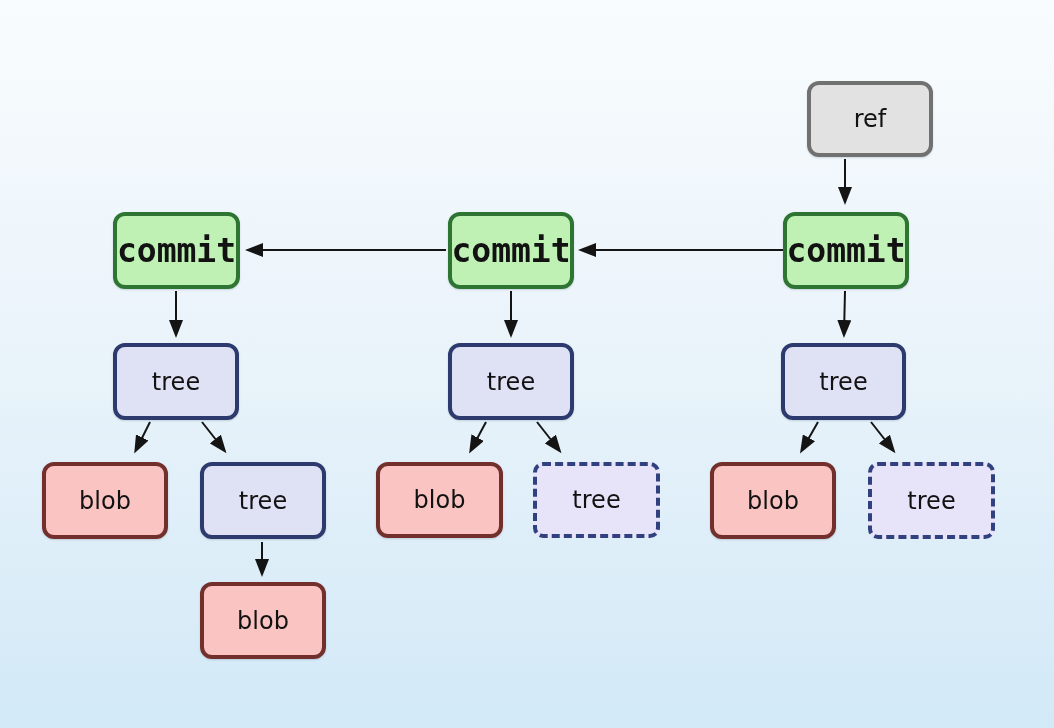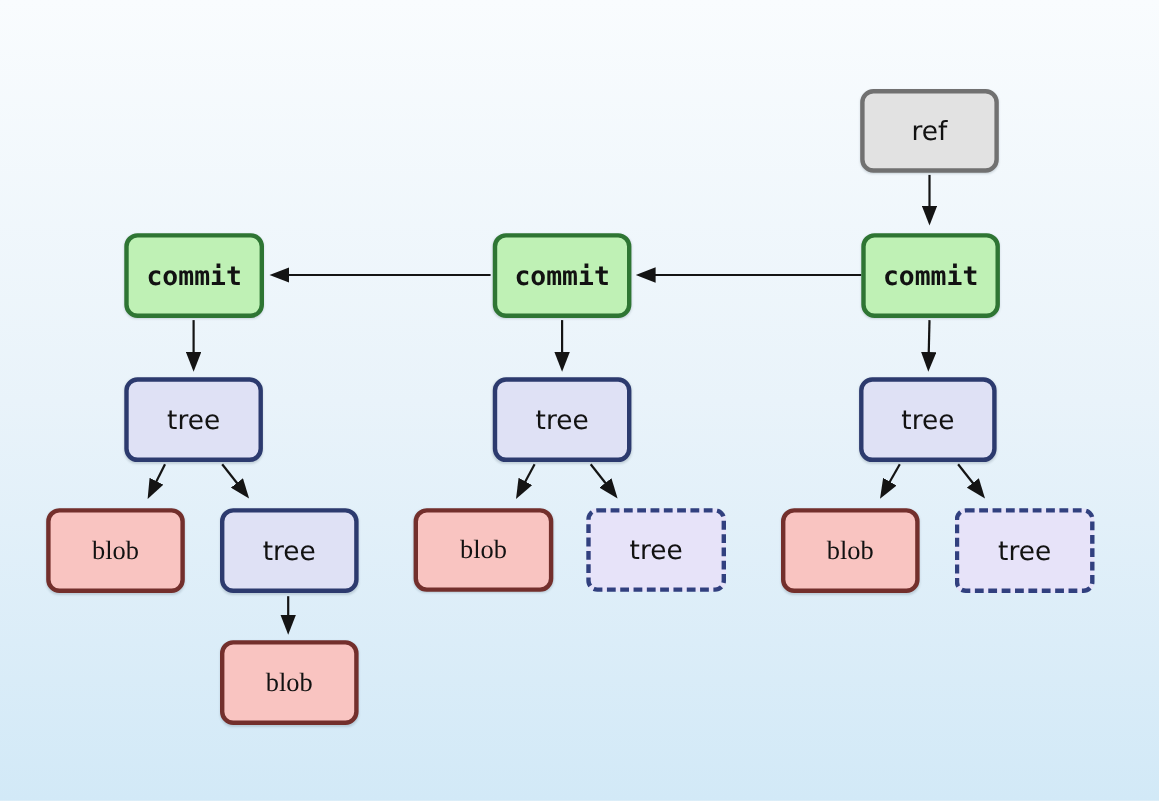--- a/index.html
+++ b/index.html
@@ -35,34 +35,34 @@
   .node {
     position: absolute;
     box-sizing: border-box;
     display: flex; align-items: center; justify-content: center;
     border-radius: 12px;
     color: var(--label-color);
     font-size: 24px;
     box-shadow: 0 1px 2px rgba(40,60,80,0.18);
   }
   .node .label { line-height: 1; }
-  .node.ref    { background: var(--ref-fill);    border: 4px solid var(--ref-border); }
+  .node.ref    { background: var(--ref-fill);    border: 4px solid var(--ref-border); margin-left: 25px; }
   .node.commit {
     background: var(--commit-fill); border: 4px solid var(--commit-border);
     font-family: "DejaVu Sans Mono", "Liberation Mono", monospace;
-    font-weight: bold; font-size: 24px;
+    font-weight: bold; font-size: 33px;
   }
   .node.tree   { background: var(--tree-fill);   border: 4px solid var(--tree-border); text-align: center; }
   .node.tree.dashed {
     background: var(--tree-dashed-fill);
     border: 4px dashed var(--tree-dashed-border);
     border-radius: 10px;
     box-shadow: none;
   }
-  .node.blob   { background: var(--blob-fill);   border: 4px solid var(--blob-border); font-family: Liberation Serif, serif; }
+  .node.blob   { background: var(--blob-fill);   border: 4px solid var(--blob-border); }
 </style>
 </head>
 <body>
 
 <div class="canvas">
 
   <svg class="edges" width="1054" height="728" viewBox="0 0 1054 728">
     <defs>
       <marker id="arrowhead" markerWidth="9.5" markerHeight="7" refX="7" refY="3.5" orient="auto">
         <path class="arrowhead-path" d="M0,0 L9,3.5 L0,7 Z"></path>

